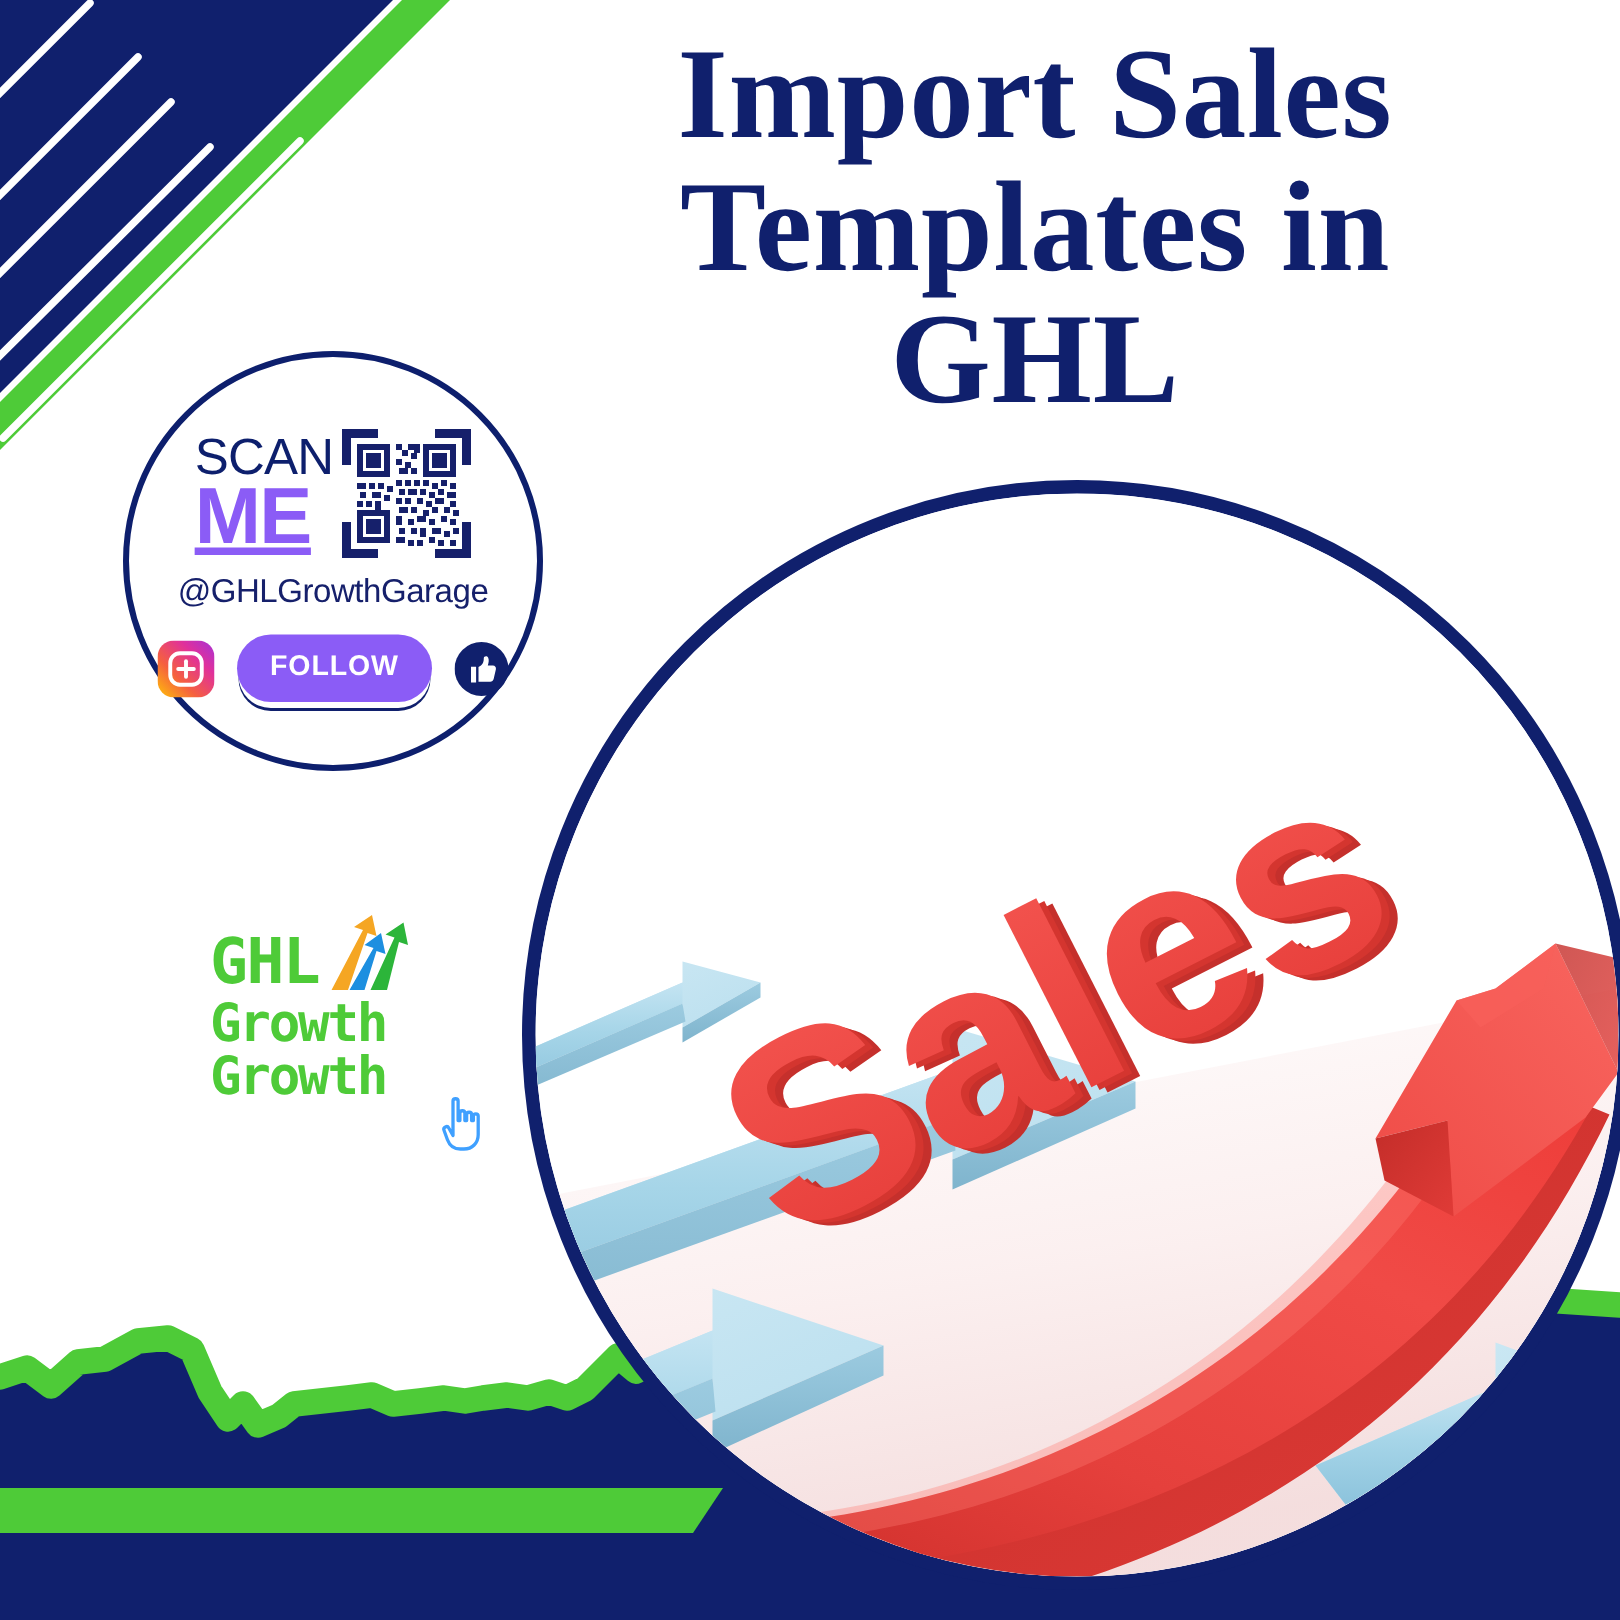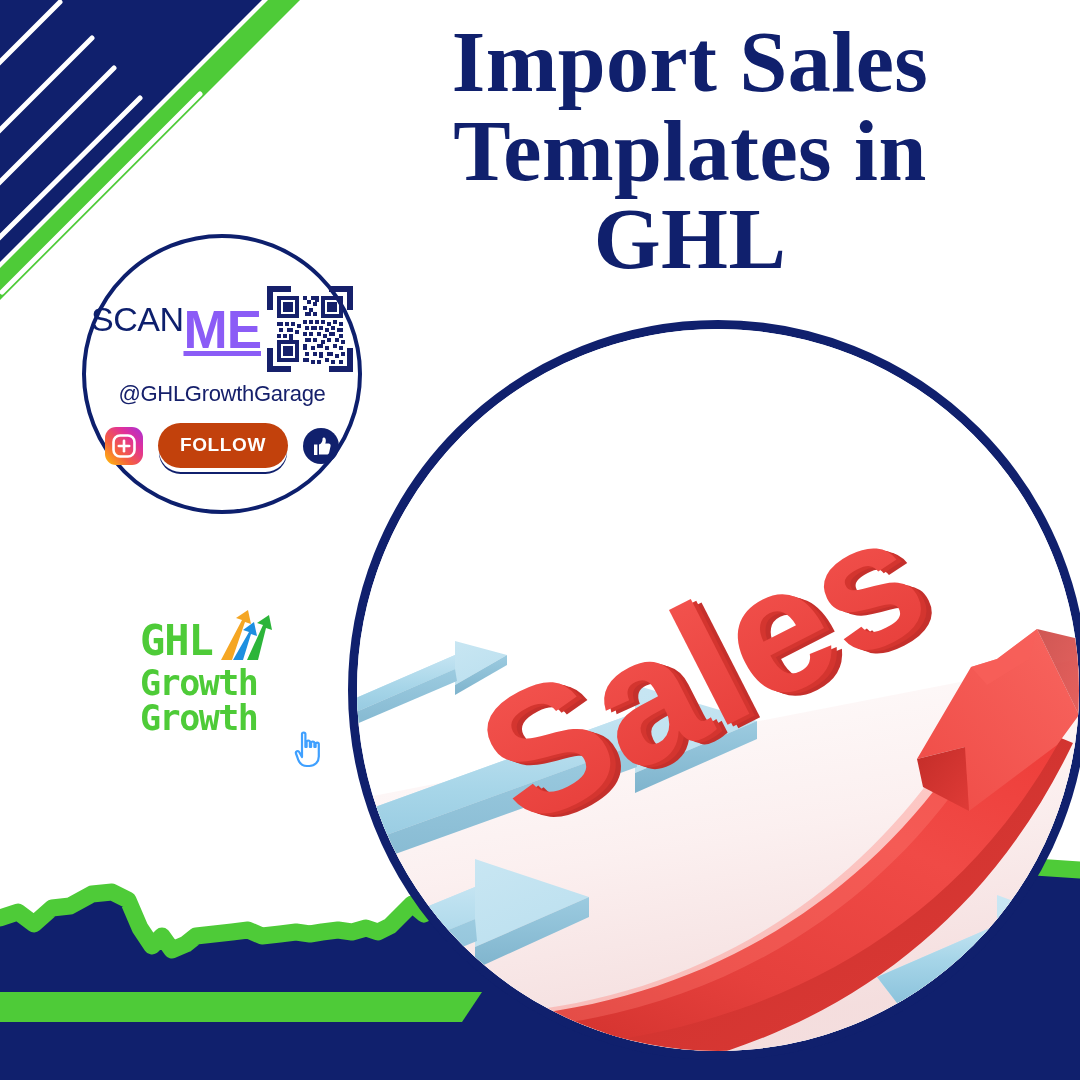--- a/index.html
+++ b/index.html
@@ -26,42 +26,42 @@
     position:absolute;
     left:82px; top:234px; width:280px; height:280px;
     border-radius:50%;
     border:4px solid #0d1f6d;
     background:#ffffff;
     display:flex; flex-direction:column;
     align-items:center; justify-content:flex-start;
     padding-top:48px;
   }
   .scan-row { display:flex; align-items:center; gap:6px; }
-  .scan-words { display:flex; flex-direction:row; align-items:flex-start; line-height:0.86; }
+  .scan-words { display:flex; flex-direction:column; align-items:flex-start; line-height:0.86; }
   .scan-word  { color:#0d1f6d; font-size:34px; font-weight:500; letter-spacing:-0.5px; }
   .me-word    { color:#8b5cf6; font-size:53px; font-weight:700; letter-spacing:-1px; margin-top:2px;text-decoration:underline; }
   .qr-wrap { width:86px; height:86px; position:relative; }
   .qr-wrap svg { display:block; }
 
   .handle {
     color:#16206b; font-size:22px; font-weight:400;
     margin-top:9px; letter-spacing:-0.3px;
   }
 
   .follow-row {
     display:flex; align-items:center; gap:15px; margin-top:16px;
   }
   .ig-icon { width:38px; height:38px; position:relative; }
   .ig-icon svg { display:block; }
   .fb-icon { width:36px; height:36px; }
   .fb-icon svg { display:block; }
 
   .follow-btn {
     position:relative;
-    background:#c2410c; color:#ffffff;
+    background:#8b5cf6; color:#ffffff;
     font-size:19px; font-weight:700; letter-spacing:0.6px;
     padding:11px 22px 12px; border-radius:28px;
     box-shadow:0 5px 0 -1px #ffffff, 0 7px 0 -1px #10206d;
     cursor:pointer; border:none;
     font-family:"Liberation Sans", sans-serif;
   }
   .cursor-hand {
     position:absolute; right:-4px; bottom:-27px; width:34px; height:40px;
   }
 

